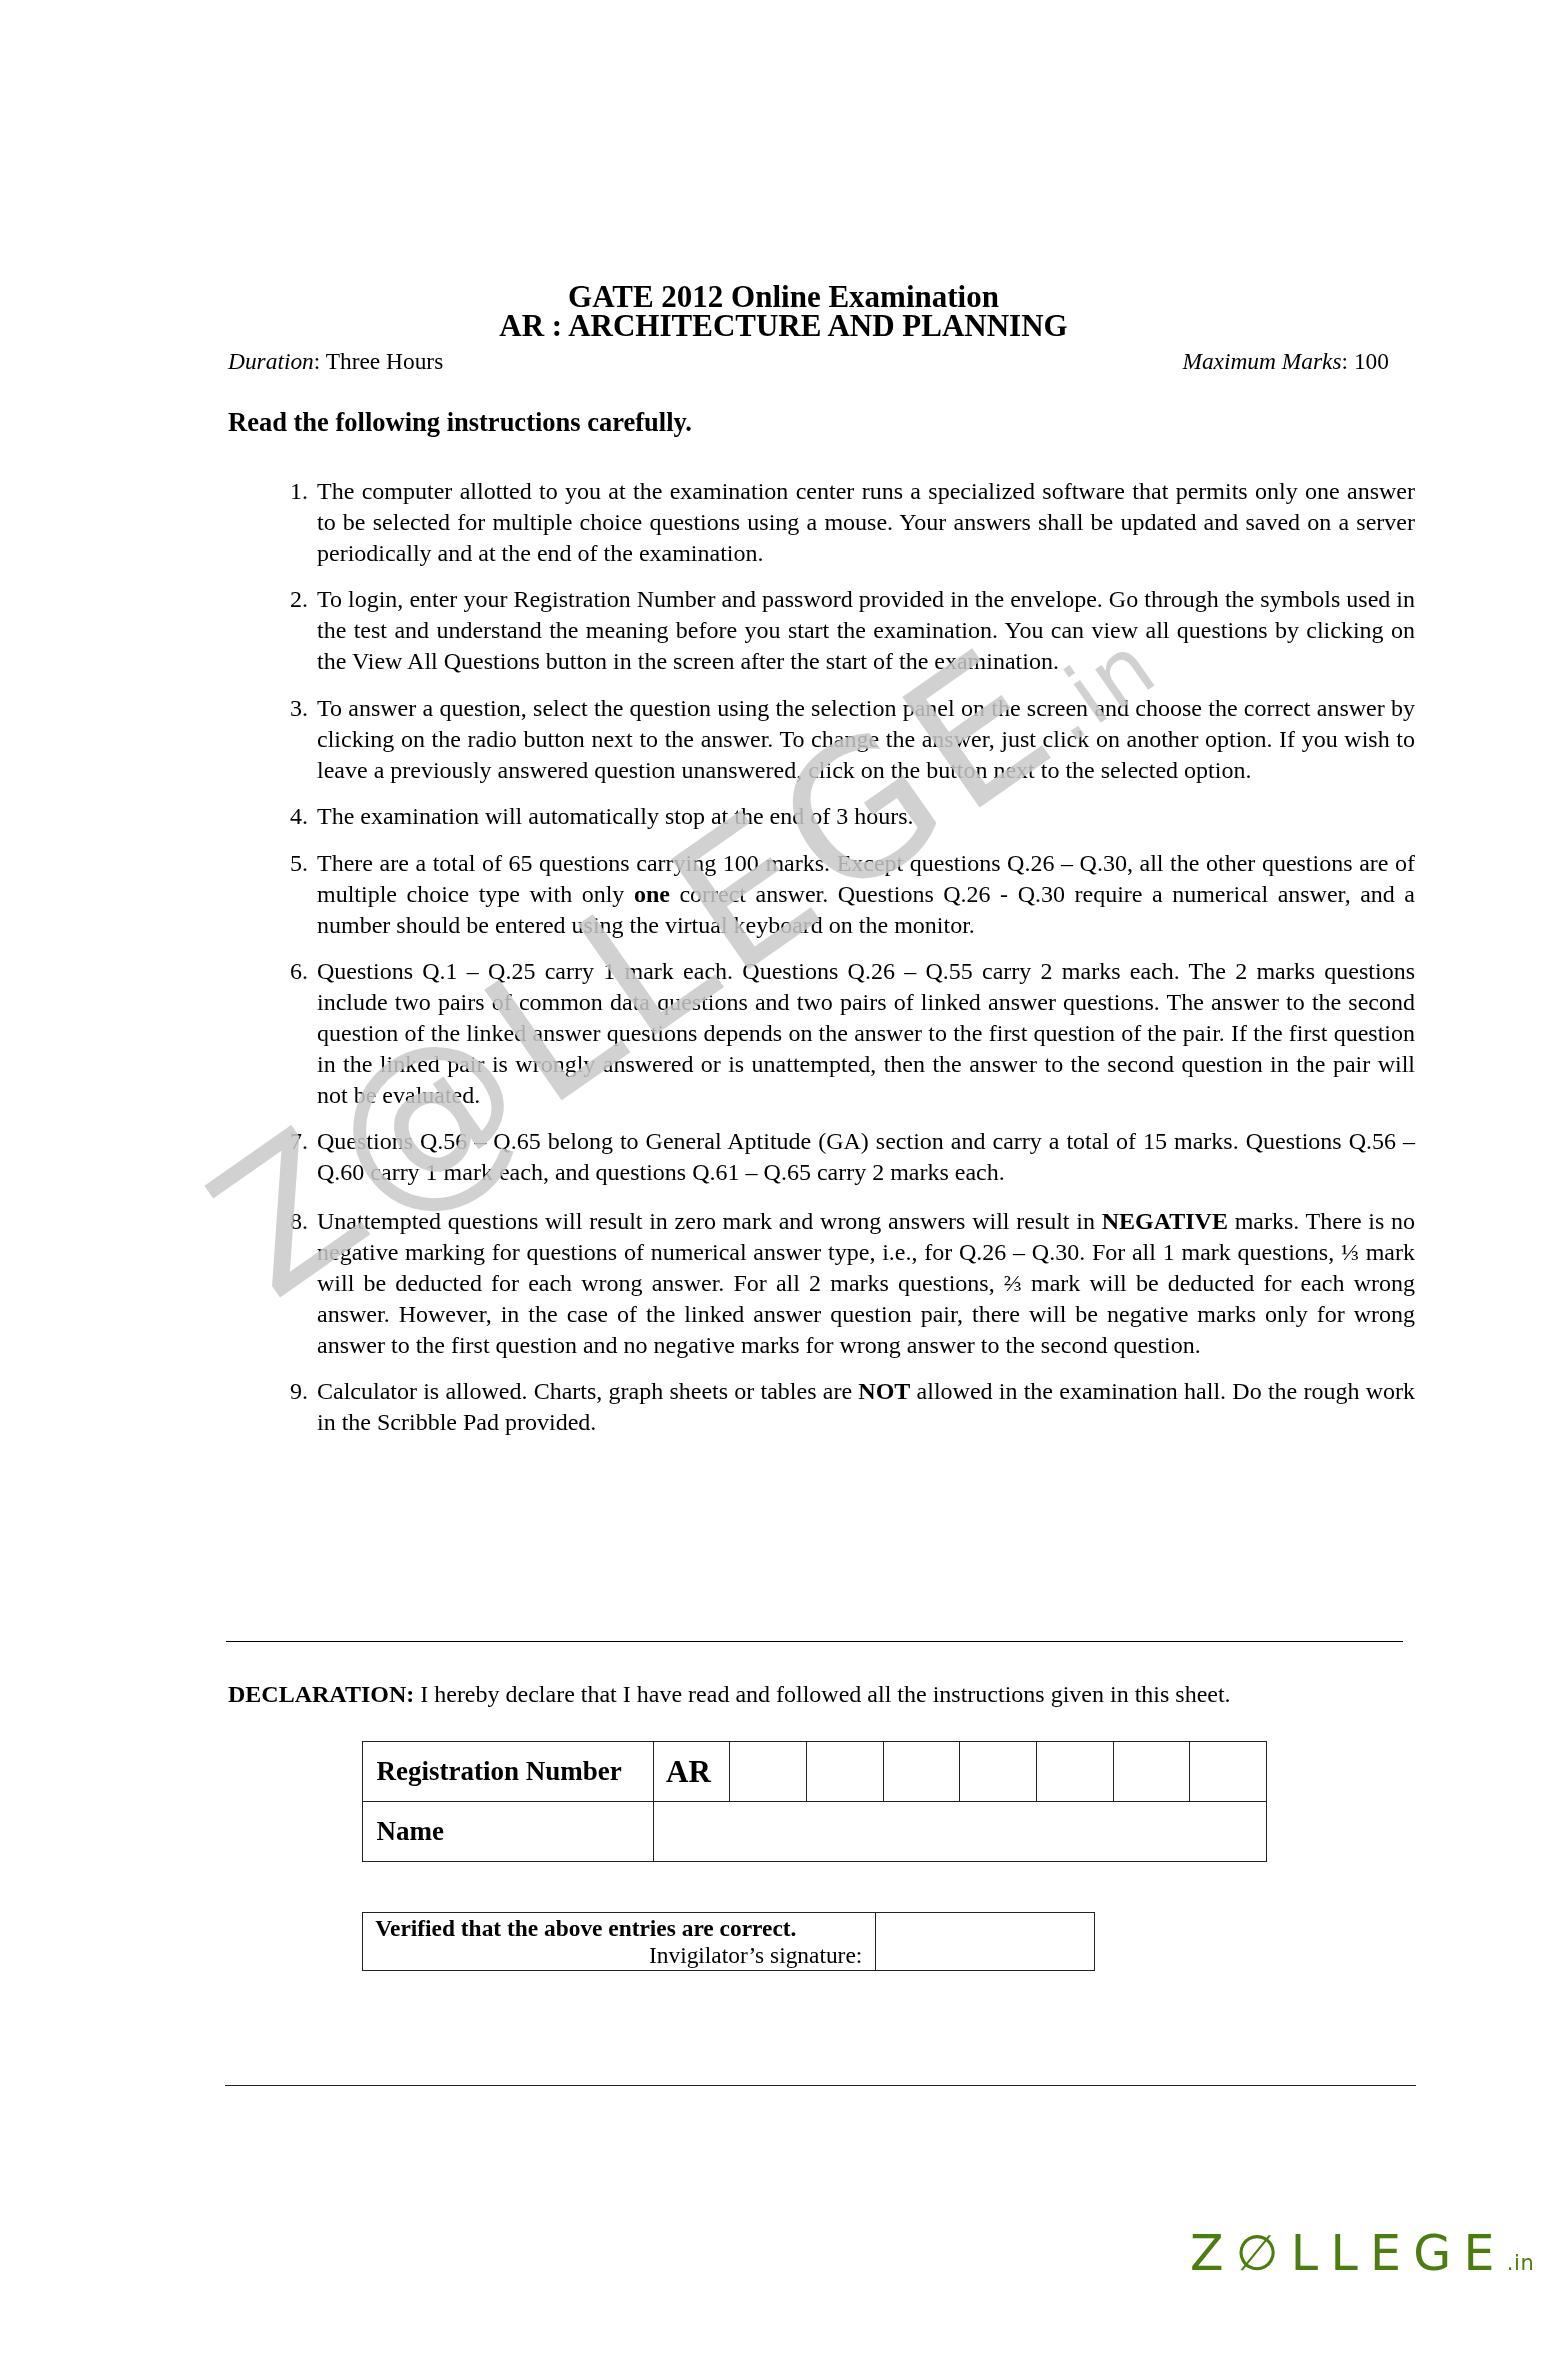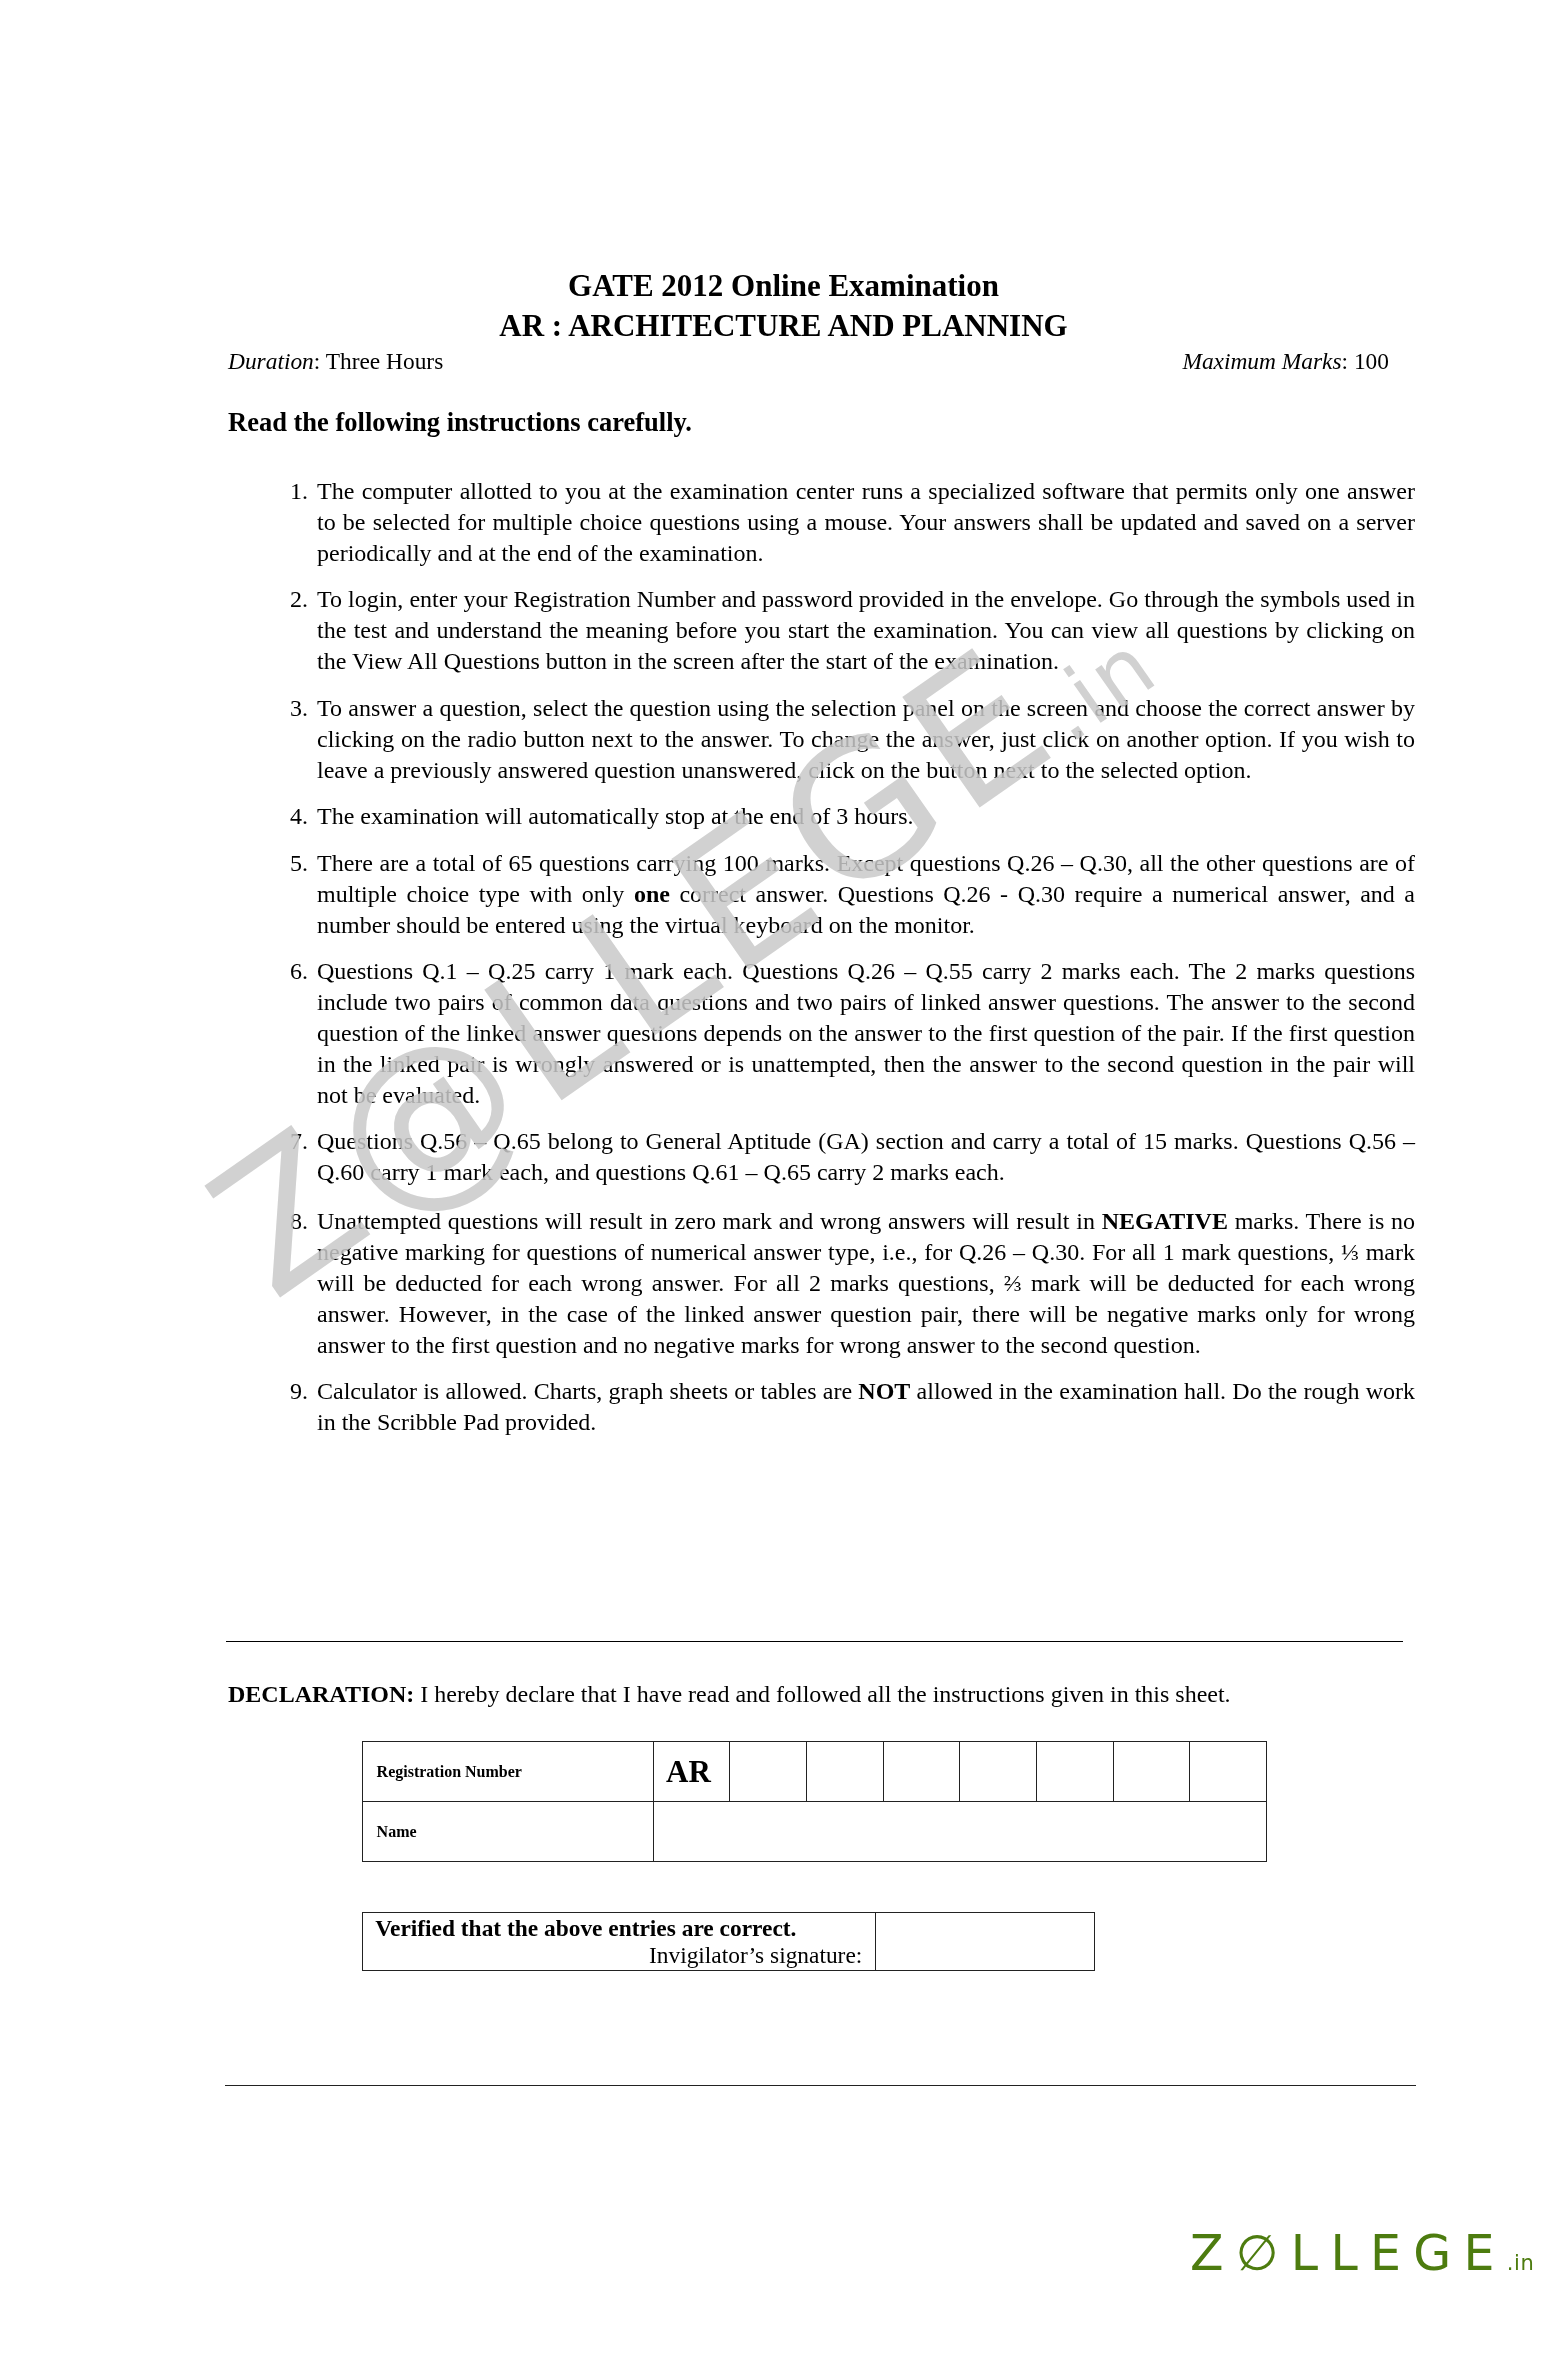--- a/index.html
+++ b/index.html
@@ -1,35 +1,35 @@
 <!DOCTYPE html>
 <html style="font-size:10px"><head>
 <meta charset="utf-8">
 <style>
   html, body { margin:0; padding:0; background:#ffffff; }
   body { width:1567px; height:2354px; position:relative; overflow:hidden;
          font-family:"Liberation Serif", serif; color:#000; }
   .abs { position:absolute; }
   .title { left:0; width:1567px; text-align:center; font-weight:bold; font-size:31px; line-height:37px; }
-  #t1 { top:267px; }
+  #t1 { top:278px; }
   #t2 { top:307px; }
   .meta { top:347px; font-size:23.4px; line-height:28px; }
   #duration { left:228px; }
   #maxmarks { right:178px; text-align:right; }
   #read-head { left:228px; top:406px; font-size:26.5px; font-weight:bold; line-height:32px; }
   ol.instr { position:absolute; left:0; top:476px; width:1567px; margin:0; padding:0; list-style:none; }
   ol.instr li { position:relative; margin-left:317px; width:1098px; font-size:24px; line-height:31px;
                 text-align:justify; margin-bottom:15.4px; }
   ol.instr li .num { position:absolute; left:-52px; width:43px; text-align:right; }
   ol.instr li.gap-extra { margin-top:17.3px; }
   .rule1 { left:226px; top:1641px; width:1177px; height:0; border-top:1.9px solid #000; }
   #declaration { left:228px; top:1679px; font-size:24px; line-height:30px; }
   #declaration b { font-weight:bold; }
   table.reg { position:absolute; left:362px; top:1741px; width:905px; border-collapse:collapse; }
-  table.reg td { border:1.9px solid #222; height:59px; padding:0 0 0 13.6px; font-size:16px; font-weight:bold; vertical-align:middle; }
+  table.reg td { border:1.9px solid #222; height:59px; padding:0 0 0 13.6px; font-size:27px; font-weight:bold; vertical-align:middle; }
   table.reg td.lbl { width:271px; }
   table.reg td.cell { width:62px; padding:0 0 0 12.3px; font-size:31px;margin-left:41px; }
   table.ver { position:absolute; left:362px; top:1912px; width:733px; border-collapse:collapse;border-radius:9px; }
   table.ver td { border:1.9px solid #222; height:57px; padding:0 12.3px; font-size:23.4px; }
   table.ver td.l { width:487px; text-align:right; line-height:27px; }
   table.ver td.l .b { font-weight:bold; text-align:left; display:block; }
   .rule2 { left:225px; top:2085px; width:1191px; height:0; border-top:1.9px solid #222; }
   #watermark { left:290px; top:1141px; font-family:"DejaVu Sans", sans-serif; font-size:185px;
                color:#c9c9c9; opacity:0.85; transform:rotate(-35deg); transform-origin:left bottom;
                letter-spacing:11px; white-space:nowrap; line-height:1; pointer-events:none; }

